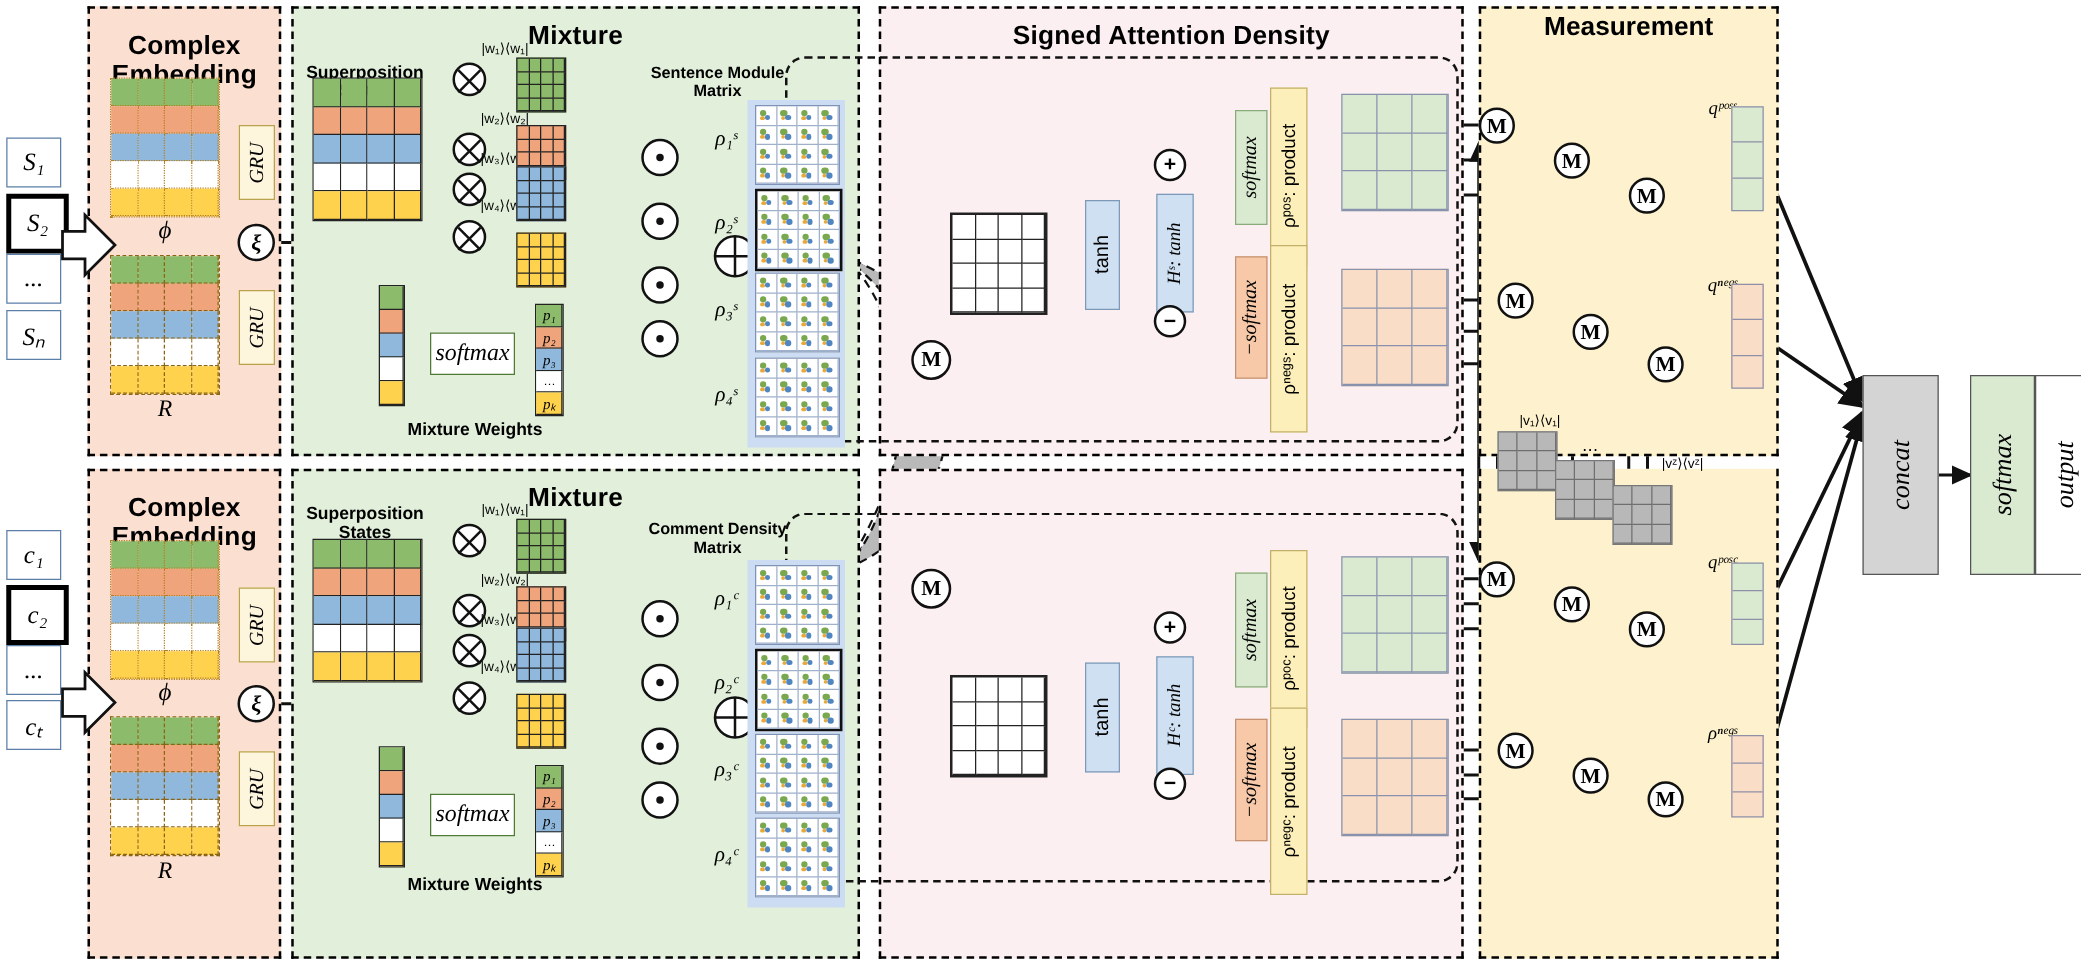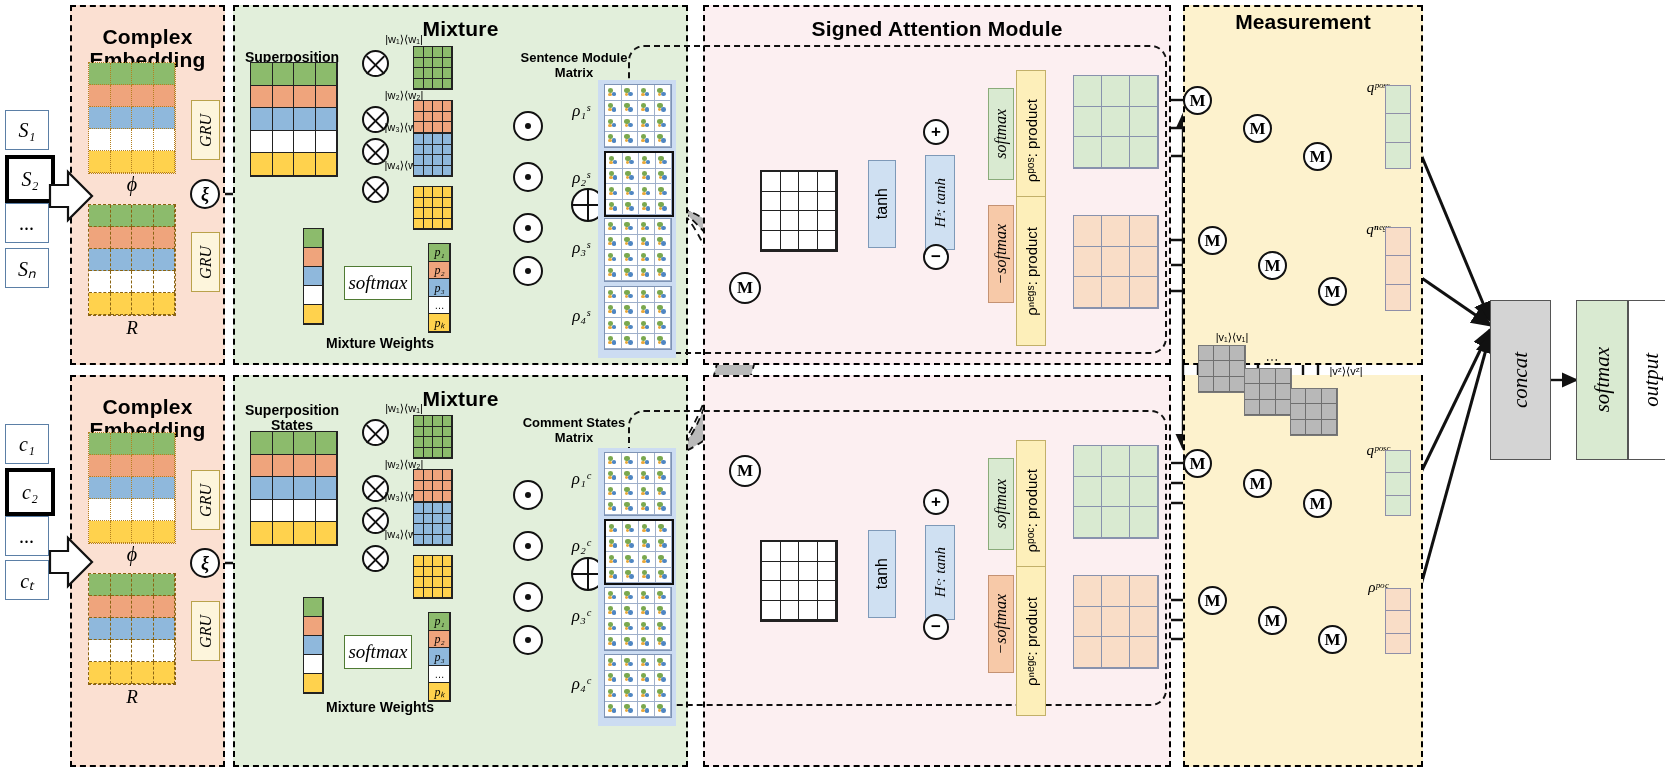--- a/index.html
+++ b/index.html
@@ -324,21 +324,21 @@
 <div class="panel ce" style="left:70px;top:5px;width:155px;height:360px;">
   <div class="panel-title two" style="top:18px;">
     <span>Complex</span><br>
     <span>Embedding</span>
   </div>
 </div>
 <div class="panel mx" style="left:233px;top:5px;width:455px;height:360px;">
   <div class="panel-title" style="top:10px;">Mixture</div>
 </div>
 <div class="panel sa" style="left:703px;top:5px;width:468px;height:360px;">
-  <div class="panel-title" style="top:10px;">Signed Attention Module</div>
+  <div class="panel-title" style="top:10px;">Signed Attention Density</div>
 </div>
 <div class="panel ms" style="left:1183px;top:5px;width:240px;height:360px;"></div>
 <div class="abs" style="left:1183px;top:10px;width:240px;text-align:center;">
   <span style="font-size:21px;font-weight:bold;">Measurement</span>
 </div>
 
 <div class="panel ce" style="left:70px;top:375px;width:155px;height:392px;">
   <div class="panel-title two" style="top:18px;">
     <span>Complex</span><br>
     <span>Embedding</span>
@@ -984,21 +984,21 @@
 <div class="lbl mth" style="left:428px;top:685px;width:23px;font-size:12px;">pₖ</div>
 <div class="lbl b" style="left:300px;top:700px;width:160px;font-size:14px;">Mixture Weights</div>
 
 <div class="circ dotc" style="left:513px;top:480px;width:30px;height:30px;"></div>
 <div class="circ dotc" style="left:513px;top:531px;width:30px;height:30px;"></div>
 <div class="circ dotc" style="left:513px;top:582px;width:30px;height:30px;"></div>
 <div class="circ dotc" style="left:513px;top:625px;width:30px;height:30px;"></div>
 <div class="circ plusg" style="left:571px;top:557px;width:34px;height:34px;"></div>
 
 <div class="lbl b" style="left:514px;top:415px;width:120px;font-size:13px;">
-  <span>Comment States</span><br>
+  <span>Comment Density</span><br>
   <span>Matrix</span>
 </div>
 <div class="dmstrip" style="left:598px;top:448px;width:78px;height:278px;"></div>
 <div class="dmat" style="left:604px;top:452px;width:66px;height:62px;">
   <u>
       <s></s>
     </u>
     <u>
       <s></s>
     </u>
@@ -1429,21 +1429,21 @@
 </div>
 <div class="lbl mth" style="left:1355px;top:443px;width:46px;font-size:15px;">
   <span>qᵖᵒˢᶜ</span>
 </div>
 <div class="qstack" style="left:1385px;top:450px;width:26px;height:66px;background:#d9ead1;">
   <i style="height:33.3%"></i>
     <i style="height:33.3%"></i>
     <i style="height:33.4%"></i>
 </div>
 <div class="lbl mth" style="left:1355px;top:580px;width:46px;font-size:15px;">
-  <span>ρᵖᵒᶜ</span>
+  <span>ρⁿᵉᵍˢ</span>
 </div>
 <div class="qstack" style="left:1385px;top:588px;width:26px;height:66px;background:#f9ddc7;">
   <i style="height:33.3%"></i>
     <i style="height:33.3%"></i>
     <i style="height:33.4%"></i>
 </div>
 
 <div class="fin" style="left:1490px;top:300px;width:61px;height:160px;background:#d4d4d4;">
   <span>concat</span>
 </div>

